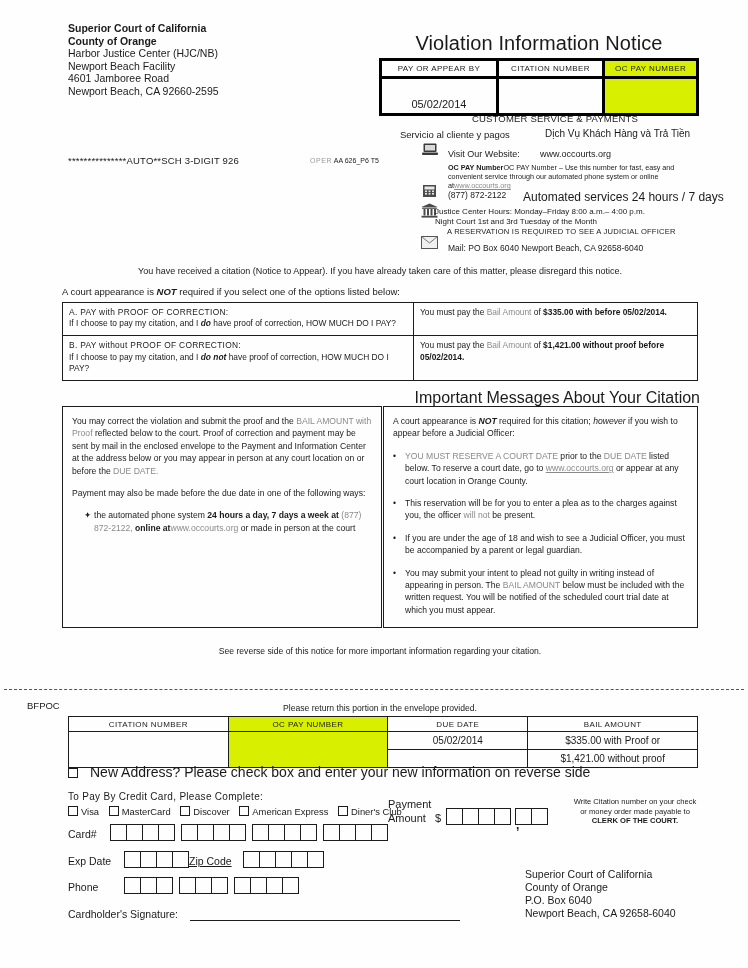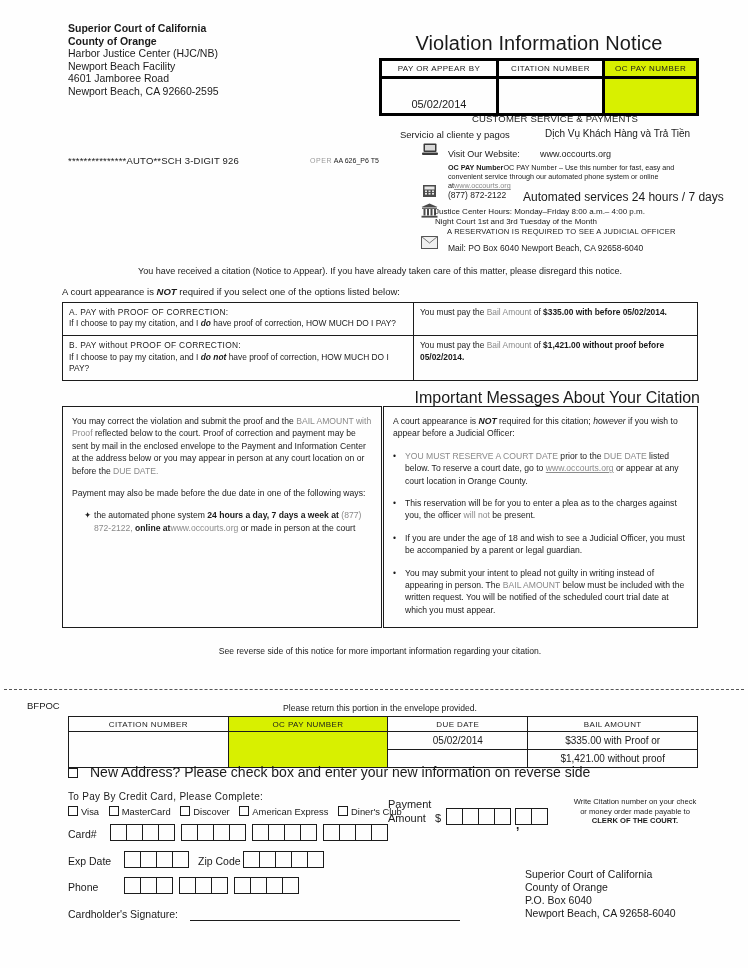--- a/index.html
+++ b/index.html
@@ -157,21 +157,21 @@
   #newaddr .cb { display:inline-block; width:8px; height:8px; border:1px solid #1c1c1c; margin-right: 12px; vertical-align: -1px;}
 
   #cc-head { left: 68px; top: 791px; font-size: 10px; letter-spacing: .3px;}
   #cc-types { left: 68px; top: 806px; font-size: 9.4px;}
   #cc-types .cb { display:inline-block; width:8px; height:8px; border:1px solid #1c1c1c; margin-right: 3px; vertical-align: -1px;}
   #cc-types span.t { margin-right: 7px; }
 
   .fieldlabel { position: absolute; font-size: 10.5px; }
   #lbl-card { left: 68px; top: 828px; }
   #lbl-exp  { left: 68px; top: 855px; }
-  #lbl-zip  { left: 198px; top: 855px; }
+  #lbl-zip  { left: 189px; top: 855px; text-decoration: underline; }
   #lbl-phone{ left: 68px; top: 881px; }
   #lbl-sign { left: 68px; top: 908px; font-size: 10.5px;}
   #sign-line { left: 190px; top: 920px; width: 270px; border-bottom: 1px solid #1c1c1c; height: 0;}
 
   .boxgroup { position: absolute; display: flex; }
   .cell { width: 17px; height: 17px; border: 1px solid #1c1c1c; margin-left: -1px; box-sizing: border-box;}
   .boxgroup .cell:first-child { margin-left: 0; }
   .gap { width: 7px; }
 
   #pay-amt-label { left: 388px; top: 797px; font-size: 11px; line-height: 14px;}

